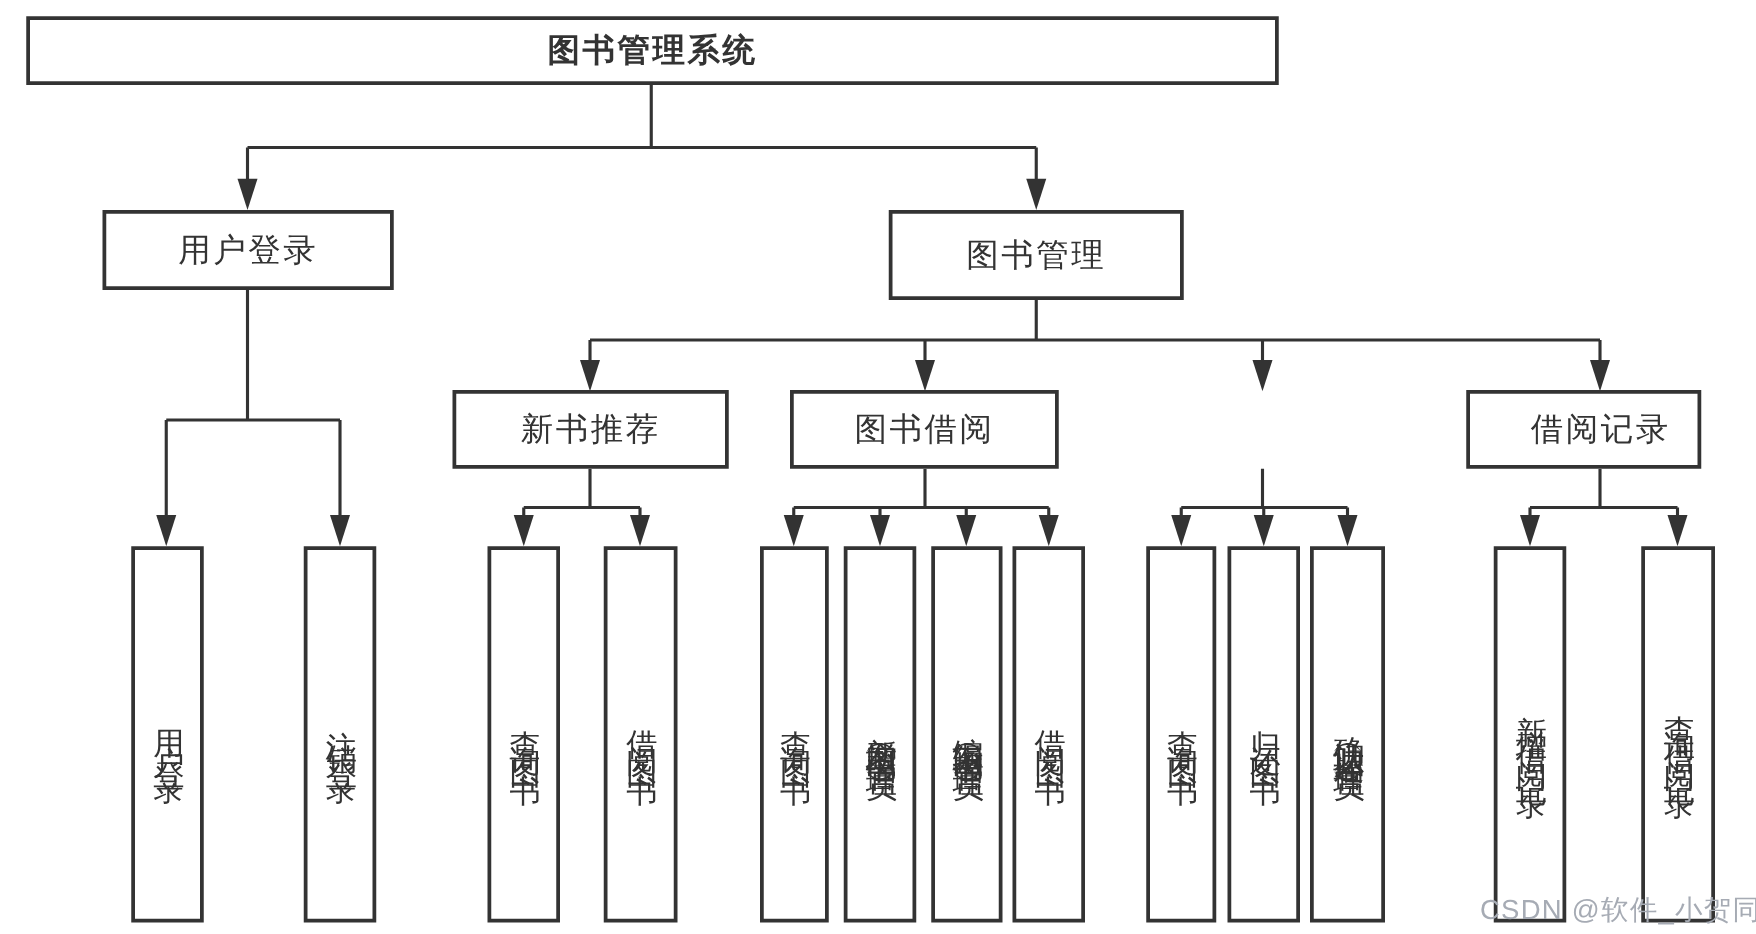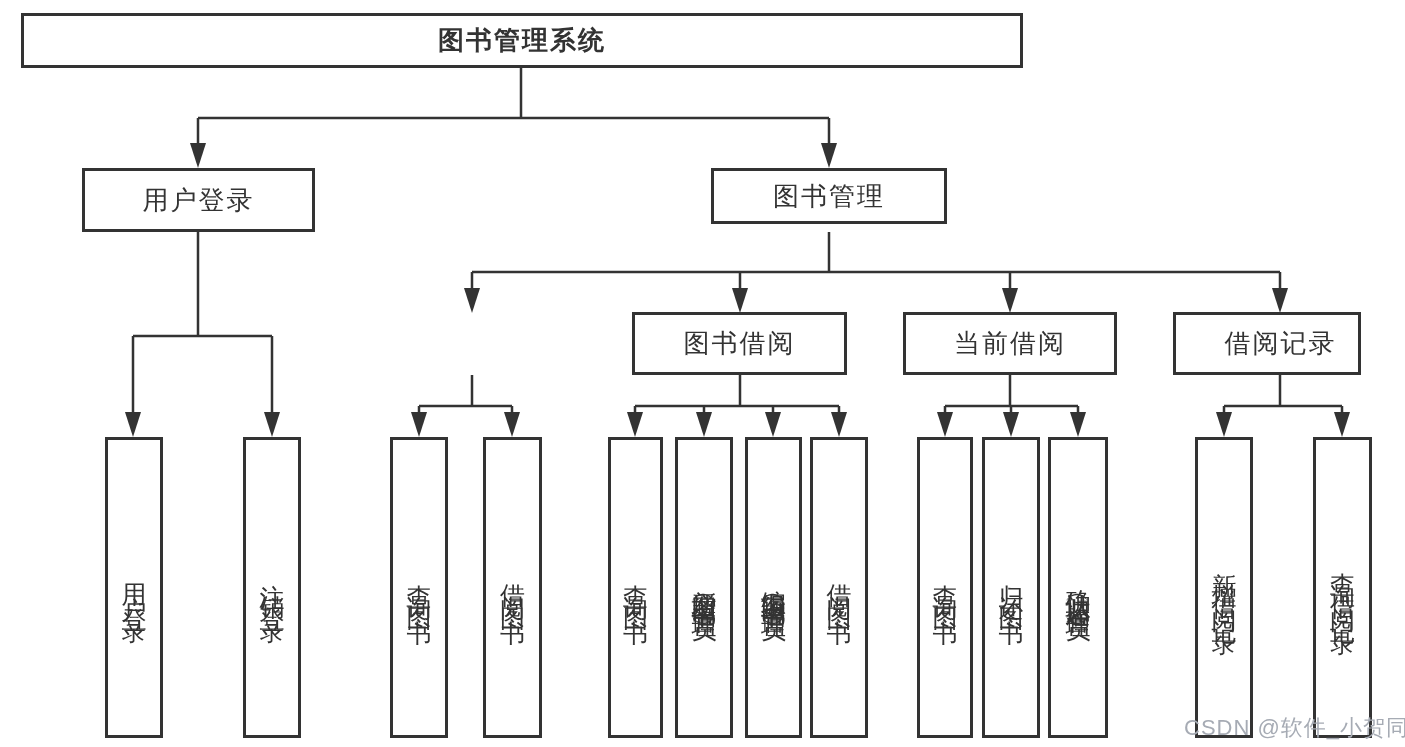--- a/index.html
+++ b/index.html
@@ -116,29 +116,29 @@
     </g>
   </svg>
 
   <div class="node" style="left:21px; top:13px; width:1002px; height:55px;font-weight:bold;">
     <span>图书管理系统</span>
   </div>
 
   <div class="node" style="left:82px; top:168px; width:233px; height:64px;">
     <span>用户登录</span>
   </div>
-  <div class="node" style="left:711px; top:168px; width:236px; height:56px;">
+  <div class="node" style="left:711px; top:168px; width:236px; height:72px;">
     <span>图书管理</span>
   </div>
 
+  <div class="node" style="left:362px; top:312px; width:221px; height:63px;">
+    <span>新书推荐</span>
+  </div>
   <div class="node" style="left:632px; top:312px; width:215px; height:63px;justify-content:center;">
     <span>图书借阅</span>
-  </div>
-  <div class="node" style="left:903px; top:312px; width:214px; height:63px;">
-    <span>当前借阅</span>
   </div>
   <div class="node" style="left:1173px; top:312px; width:188px; height:63px;padding-left:27px;">
     <span>借阅记录</span>
   </div>
 
   <div class="leaf" style="left:105px; width:58px;">
     <span class="leaf-text">用户登录</span>
   </div>
   <div class="leaf" style="left:243px; width:58px;">
     <span class="leaf-text">注销登录</span>

